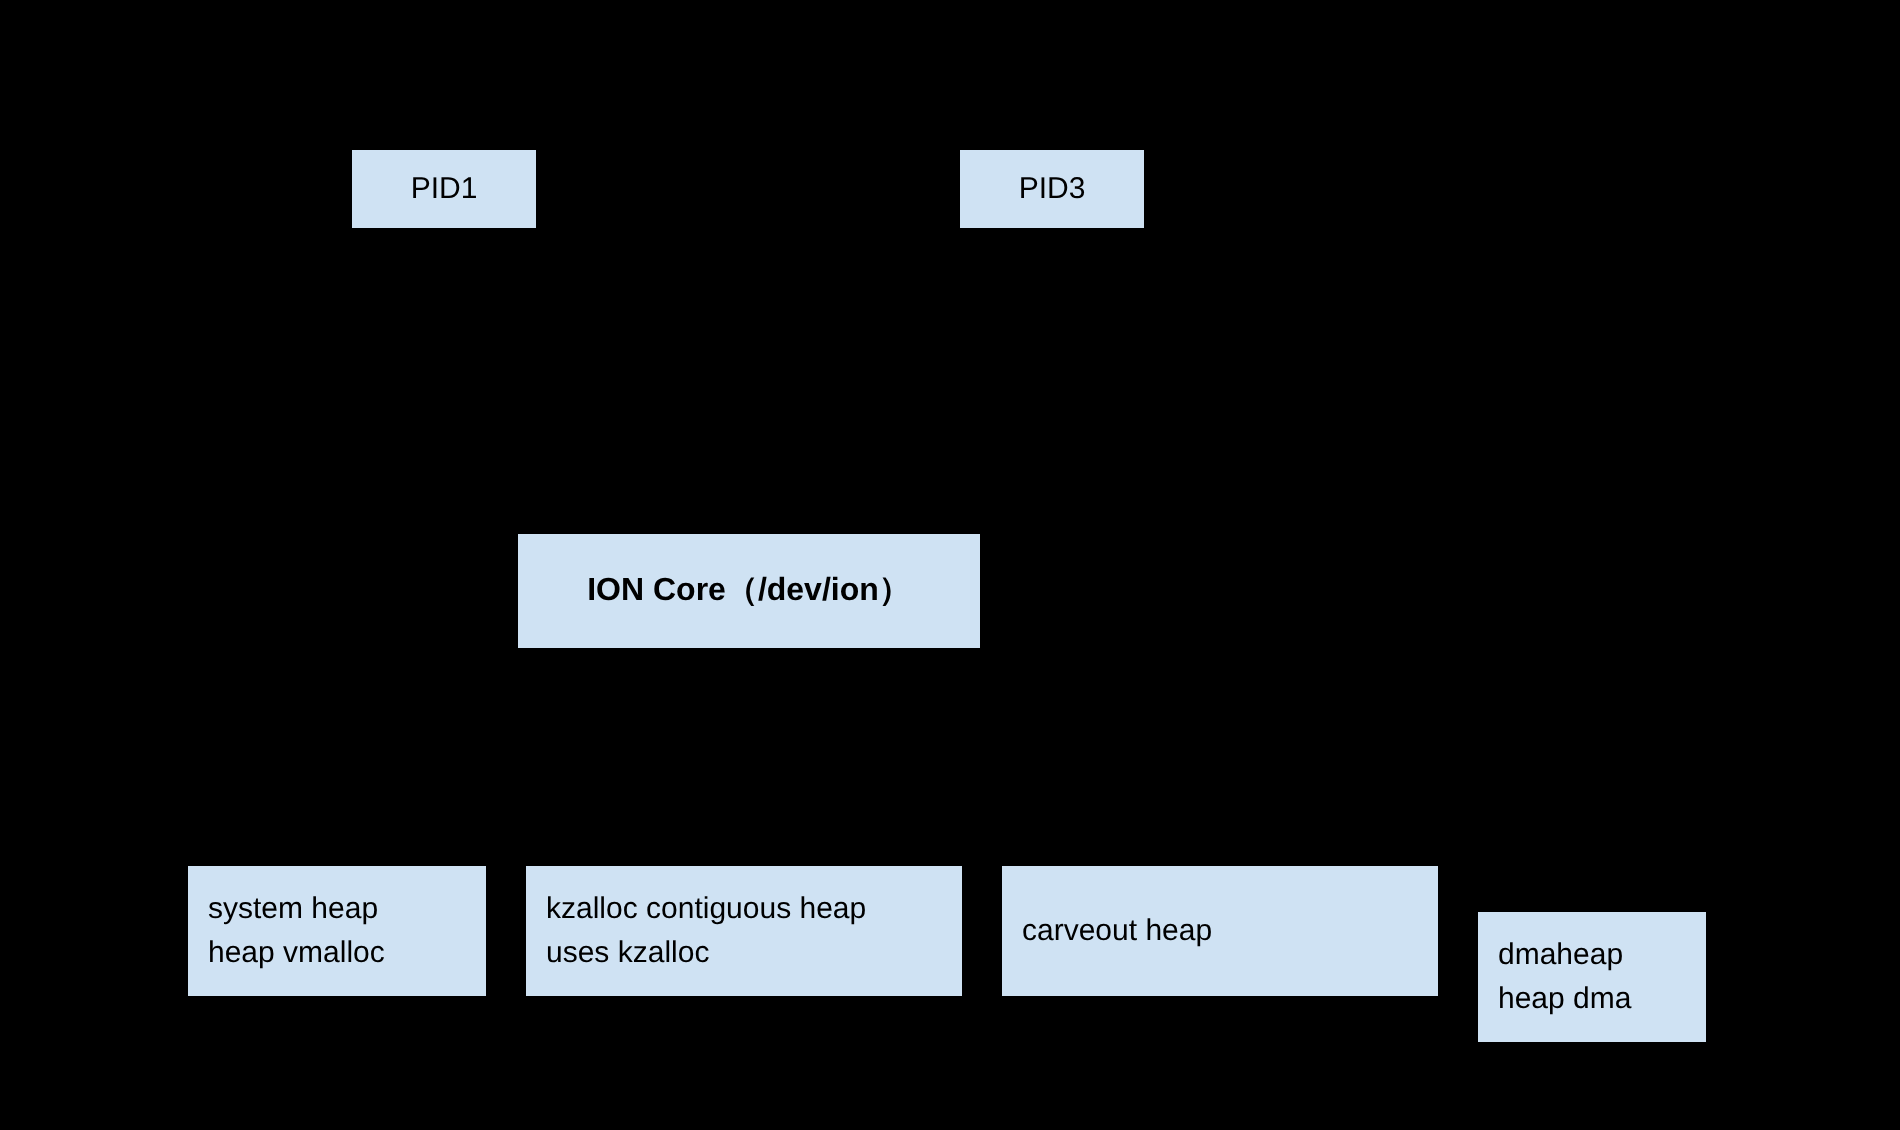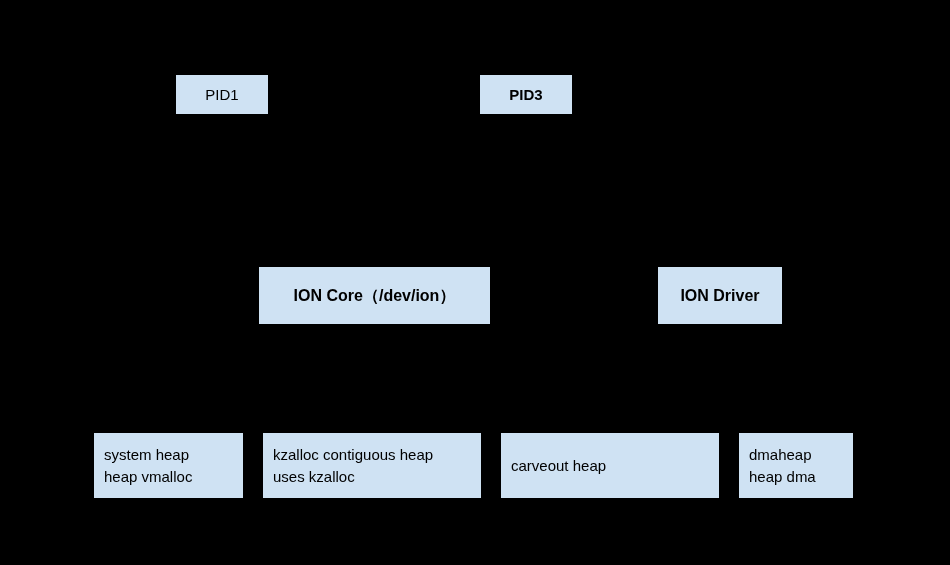--- a/index.html
+++ b/index.html
@@ -43,51 +43,48 @@
     flex-direction: column;
     align-items: flex-start;
     justify-content: center;
     padding-left: 10px;
     padding-right: 6px;
     line-height: 22px;
   }
   
   .pid1 { left: 175px; top: 74px;  width: 94px;  height: 41px; align-items: center; }
   .pid2 { left: 327px; top: 74px;  width: 94px;  height: 41px; }
-  .pid3 { left: 479px; top: 74px;  width: 94px;  height: 41px; font-weight: bold; }
+  .pid3 { left: 479px; top: 74px;  width: 94px;  height: 41px; }
   
   .ion-core   { left: 258px; top: 266px; width: 233px; height: 59px; }
   .ion-driver { left: 657px; top: 266px; width: 126px; height: 59px; }
   
   .heap1 { left: 93px;  top: 432px; width: 151px; height: 67px; }
   .heap2 { left: 262px; top: 432px; width: 220px; height: 67px; }
   .heap3 { left: 500px; top: 432px; width: 220px; height: 67px; }
-  .heap4 { left: 738px; top: 432px; width: 116px; height: 67px; }
+  .heap4 { left: 738px; top: 455px; width: 116px; height: 67px; }
   .heap-line {
     display: block;
     white-space: nowrap;
   }
 </style>
 </head>
 <body>
 
 <div class="canvas">
 
   <div class="node center-label pid1">
     <span>PID1</span>
   </div>
   <div class="node center-label pid3">
     <span>PID3</span>
   </div>
 
   <div class="node center-label bold-label ion-core">
     <span>ION Core（/dev/ion）</span>
-  </div>
-  <div class="node center-label bold-label ion-driver">
-    <span>ION Driver</span>
   </div>
 
   <div class="node heap heap1">
     <span class="heap-line">system heap</span>
     <span class="heap-line">heap vmalloc</span>
   </div>
   <div class="node heap heap2">
     <span class="heap-line">kzalloc contiguous heap</span>
     <span class="heap-line">uses kzalloc</span>
   </div>

